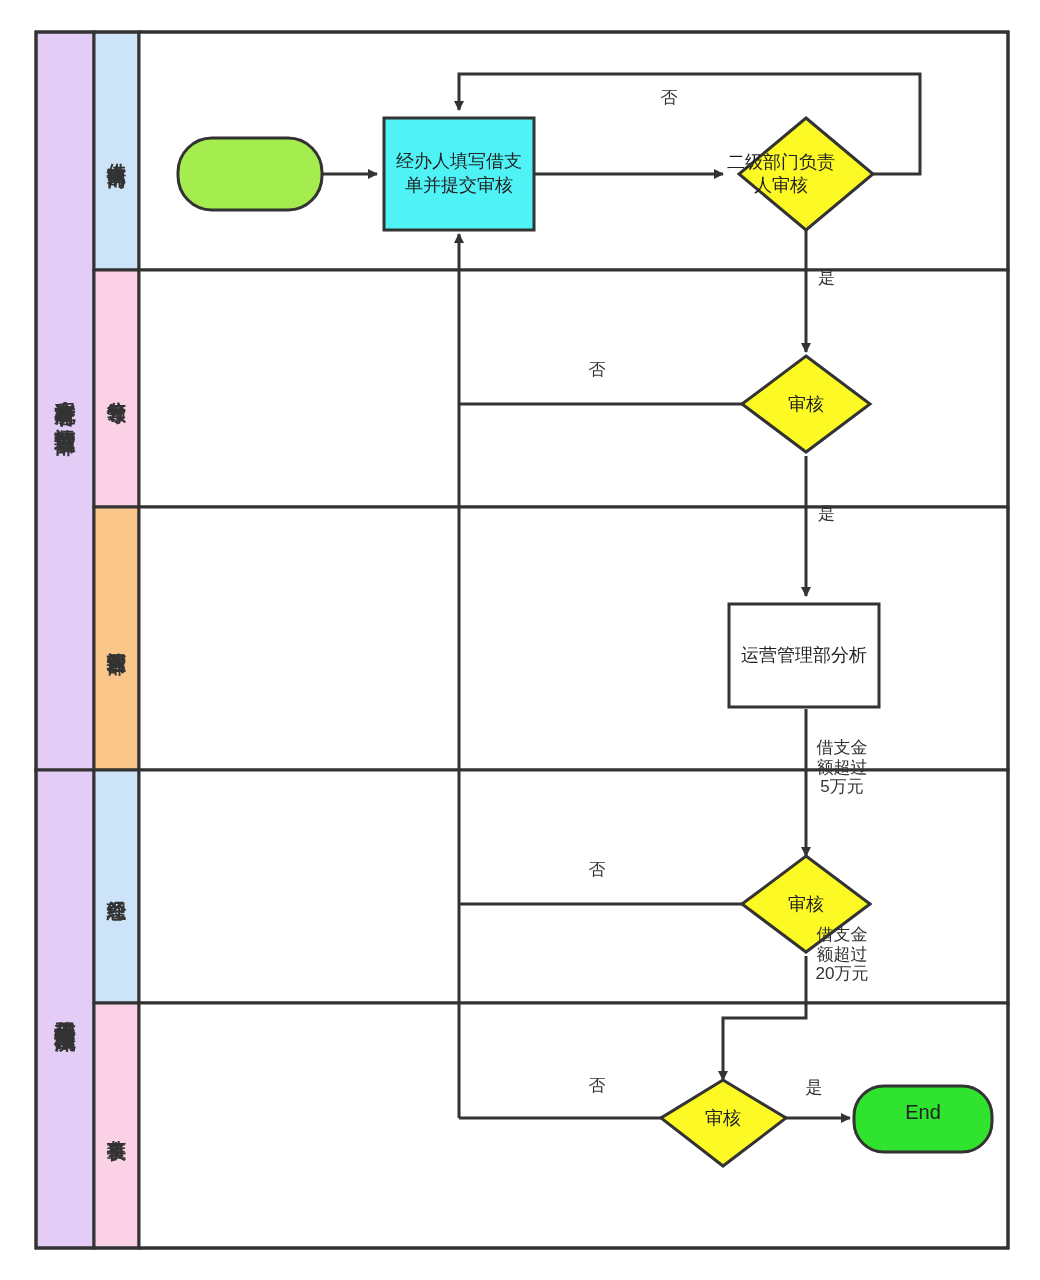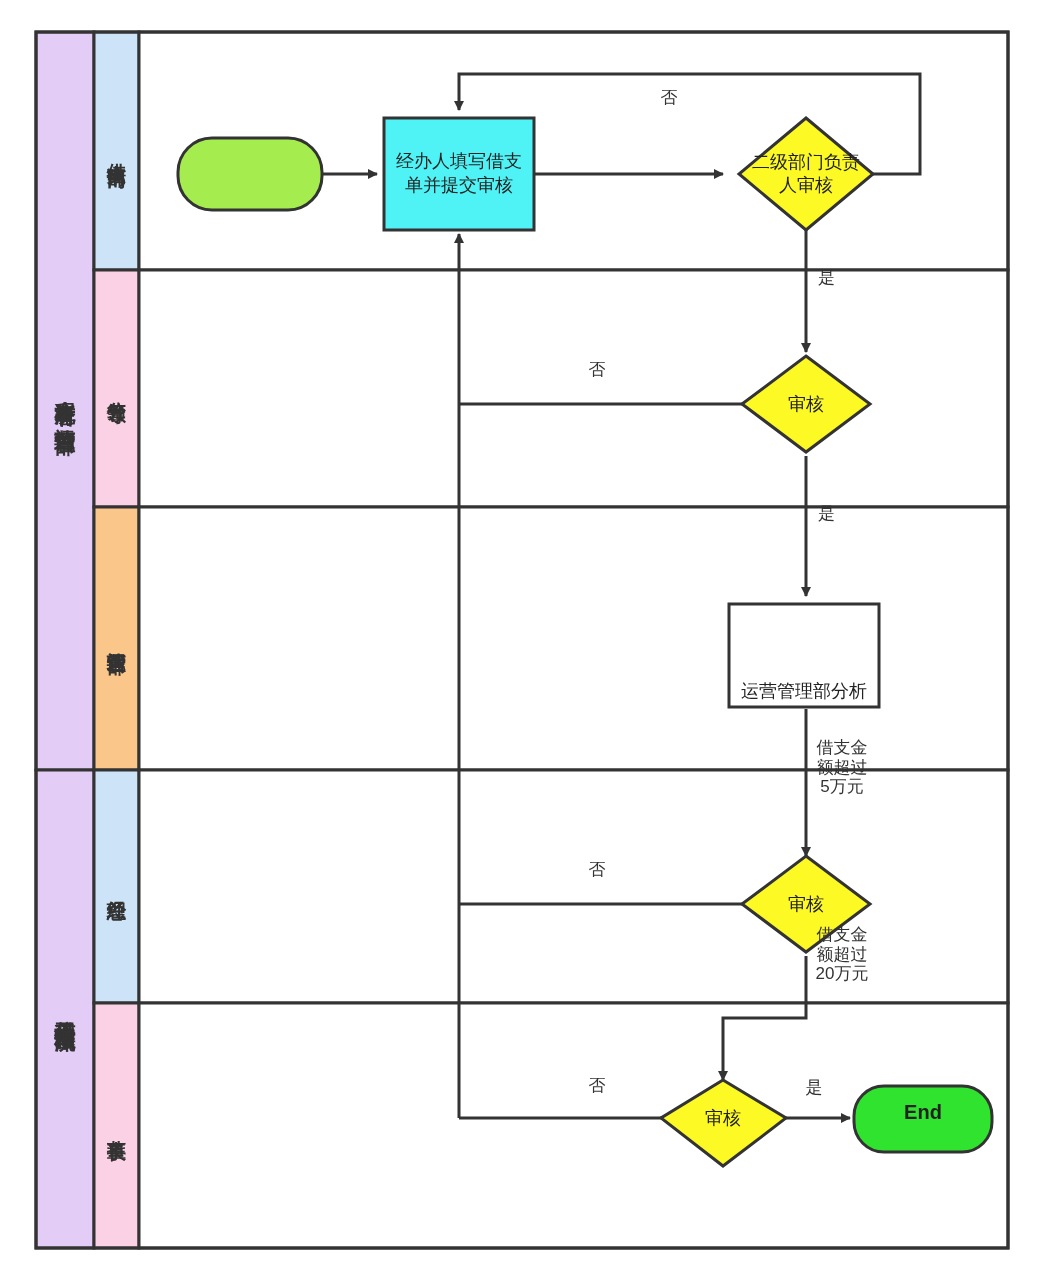--- a/index.html
+++ b/index.html
@@ -163,41 +163,41 @@
   </div>
   <div class="laneLabelBox" style="left:94px; top:1003px; width:45px; height:245px; background:transparent; border:none;">
     <span class="vtext">董事长</span>
   </div>
 
 
   <div class="nodeLabel" style="left:388px; top:118px; width:142px; height:112px; font-size:18px; line-height:1.32;">
     <span>经办人填写借支单并提交审核</span>
   </div>
 
-  <div class="nodeLabel" style="left:745px; top:130px; width:122px; height:88px; font-size:18px; line-height:1.3;">
+  <div class="nodeLabel" style="left:720px; top:130px; width:122px; height:88px; font-size:18px; line-height:1.3;">
     <span>二级部门负责人审核</span>
   </div>
 
   <div class="nodeLabel" style="left:756px; top:382px; width:100px; height:44px; font-size:18px;">
     <span>审核</span>
   </div>
 
-  <div class="nodeLabel" style="left:733px; top:604px; width:142px; height:103px; font-size:18px; line-height:1.32;margin-top:36px;">
+  <div class="nodeLabel" style="left:733px; top:604px; width:142px; height:103px; font-size:18px; line-height:1.32;">
     <span>运营管理部分析</span>
   </div>
 
   <div class="nodeLabel" style="left:756px; top:882px; width:100px; height:44px; font-size:18px;">
     <span>审核</span>
   </div>
 
   <div class="nodeLabel" style="left:673px; top:1096px; width:100px; height:44px; font-size:18px;">
     <span>审核</span>
   </div>
 
-  <div class="nodeLabel" style="left:854px; top:1086px; width:138px; height:52px; font-size:20px;font-weight:bold;">
+  <div class="nodeLabel" style="left:854px; top:1086px; width:138px; height:52px; font-size:20px;">
     <span>End</span>
   </div>
 
   <div class="edgeLabel" style="left:640px; top:88px; width:58px;">
     <span>否</span>
   </div>
 
   <div class="edgeLabel" style="left:818px; top:268px; width:40px; text-align:left;">
     <span>是</span>
   </div>

